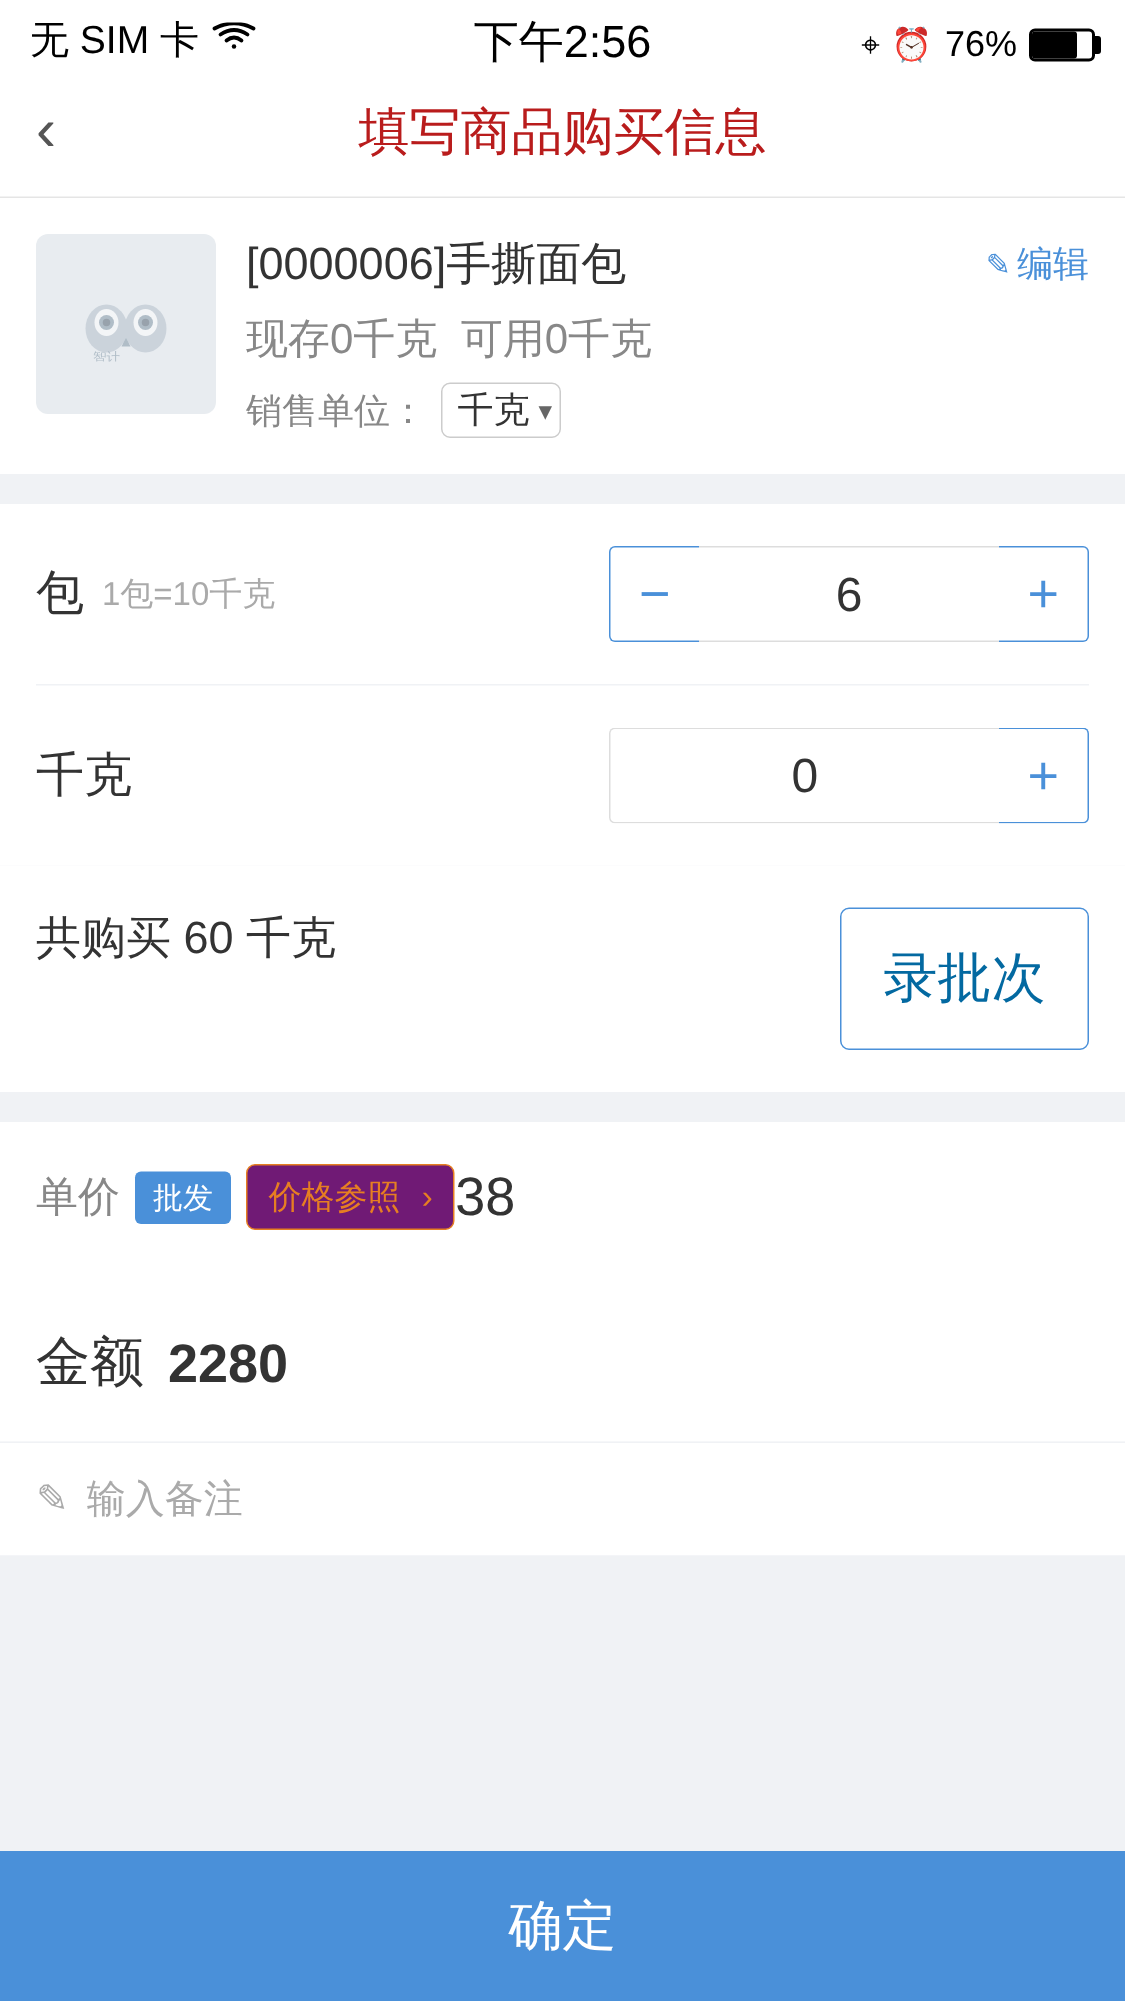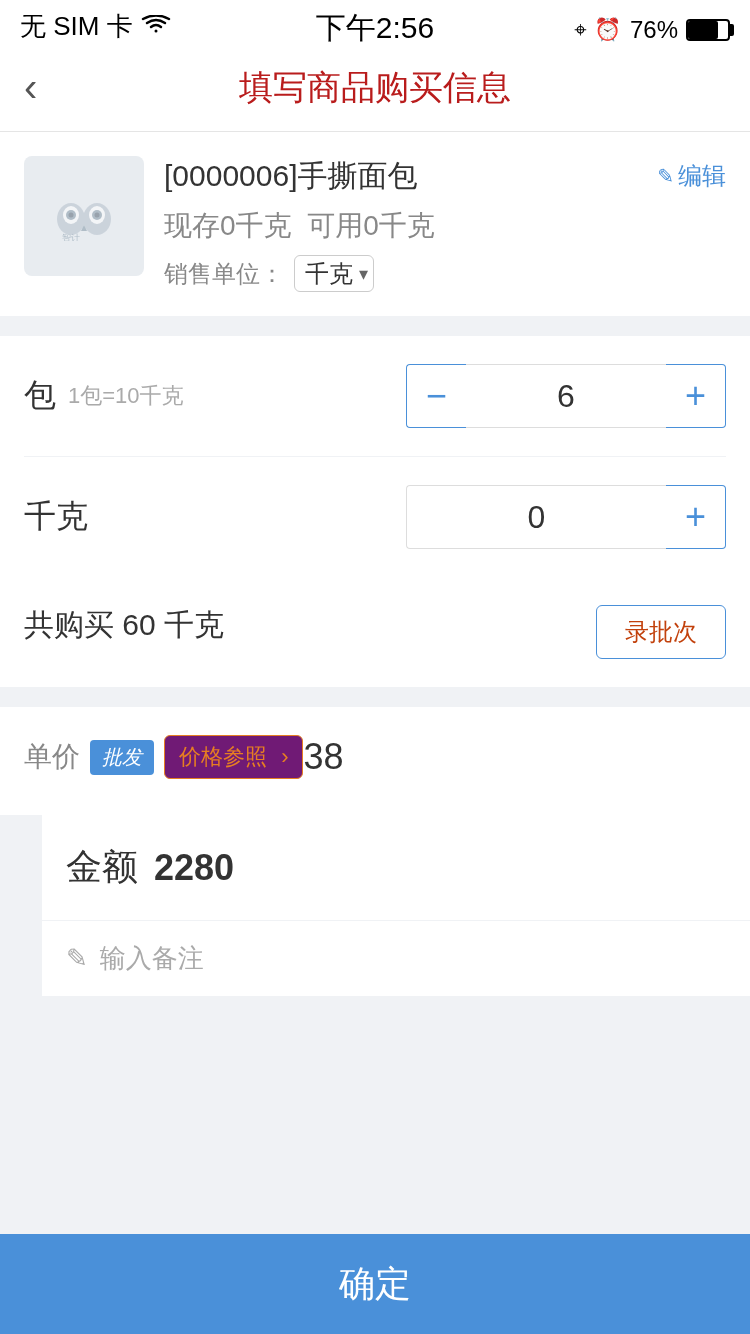--- a/index.html
+++ b/index.html
@@ -255,24 +255,24 @@
       align-items: flex-start;
       justify-content: space-between;
       padding: 28px 24px;
     }
     .total-text {
       font-size: 30px;
       color: #333;
     }
     .batch-btn {
       border: 1px solid #4a90d9;
-      color: #c2410c;
-      background: #fff;
-      font-size: 24px;
-      padding: 10px 28px;
+      color: #0369a1;
+      background: #fff;
+      font-size: 36px;
+      padding: 22px 28px;
       border-radius: 6px;
       cursor: pointer;
     }
 
     
     .price-section {
       background: #fff;
       padding: 28px 24px;
       margin-top: 0;
     }
@@ -288,21 +288,20 @@
       display: flex;
       align-items: center;
       gap: 10px;
     }
     .price-tag {
       background: #4a90d9;
       color: #fff;
       font-size: 20px;
       padding: 4px 12px;
       border-radius: 4px;
-      font-style: italic;
     }
     .price-ref-btn {
       border: 1px solid #e67e22;
       color: #e67e22;
       background: #701a75;
       font-size: 22px;
       padding: 6px 14px;
       border-radius: 6px;
       cursor: pointer;
       display: flex;
@@ -483,21 +482,21 @@
       <span>单价</span>
       <span class="price-tag">批发</span>
       <button class="price-ref-btn">
         <span>价格参照</span>&nbsp;<span>›</span>
       </button>
     </div>
     <span class="price-value">38</span>
   </div>
 </div>
 
-<div style="background:#f0f2f5;padding-left:42px;">
+<div style="background:#f0f2f5;">
   <div class="amount-row">
     <span>金额</span>
     <span class="amount-value">2280</span>
   </div>
   <div class="remark-row">
     <span style="color:#aaa;">✎</span>
     <span style="color:#aaa;">输入备注</span>
   </div>
 </div>
 

